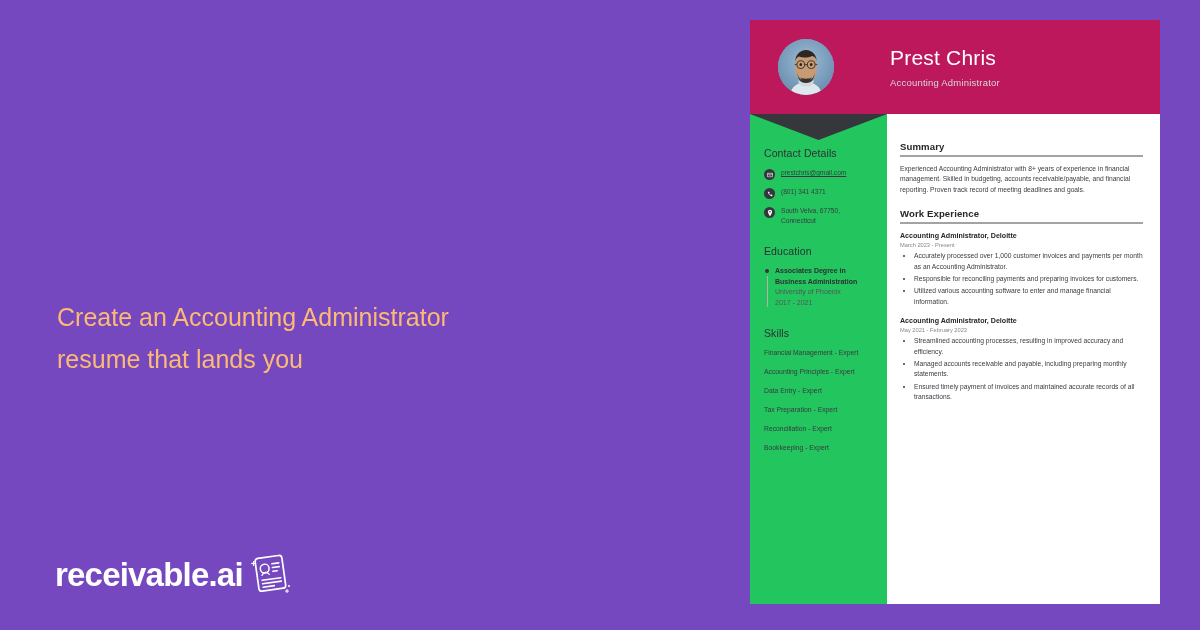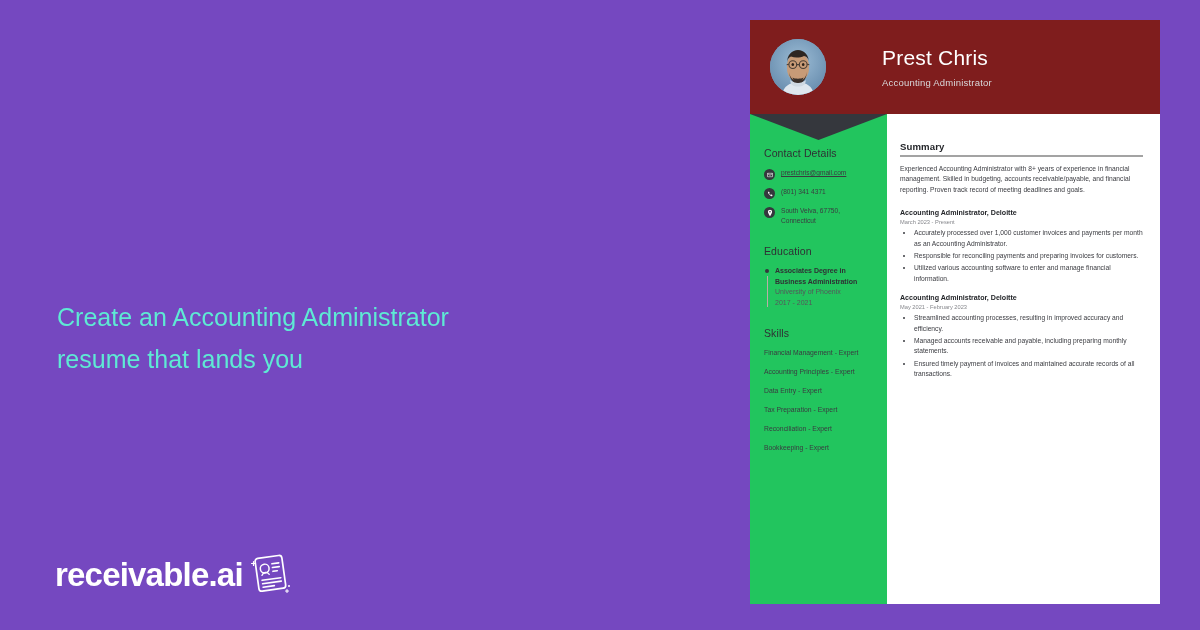--- a/index.html
+++ b/index.html
@@ -12,42 +12,42 @@
   .canvas{position:relative;width:1200px;height:630px;}
 
   
   .promo{position:absolute;left:57px;top:95px;width:600px;}
   .promo-title{
     color:#ffffff;font-size:43px;line-height:50px;font-weight:700;
     letter-spacing:-0.3px;margin:0;
   }
   .promo-sub{
     position:absolute;left:57px;top:296px;width:560px;
-    color:#5eead4;font-size:25px;line-height:42px;font-weight:400;margin:0;
+    color:#fdba74;font-size:25px;line-height:42px;font-weight:400;margin:0;
   }
   .promo-sub span{display:block;}
 
   
   .logo{position:absolute;left:55px;top:551px;display:flex;align-items:center;}
   .logo-text{
     color:#ffffff;font-size:33px;font-weight:700;letter-spacing:-0.8px;
     line-height:1;
   }
   .logo-mark{position:relative;width:46px;height:46px;margin-left:3px;}
   .logo-mark svg{display:block;}
 
   
   .resume{
     position:absolute;left:750px;top:20px;width:410px;height:584px;
     background:#ffffff;overflow:hidden;
     display:flex;flex-direction:column;
   }
   .r-header{
-    position:relative;height:94px;background:#7f1d1d;flex:0 0 auto;
-    display:flex;align-items:center;padding-left:20px;
+    position:relative;height:94px;background:#be185d;flex:0 0 auto;
+    display:flex;align-items:center;padding-left:28px;
   }
   .r-header .notch{
     position:absolute;left:0;top:94px;width:137px;height:26px;
     background:#35373d;
     clip-path:polygon(0 0,100% 0,100% 0,50% 100%,0 0);
   }
   .avatar{
     width:56px;height:56px;border-radius:50%;overflow:hidden;flex:0 0 auto;
     position:relative;background:#7ea0bd;
   }
@@ -238,20 +238,21 @@
       </div>
 
       <div class="r-main">
 
         <div class="sec">
           <div class="sec-h">Summary</div>
           <div class="sec-p">Experienced Accounting Administrator with 8+ years of experience in financial management. Skilled in budgeting, accounts receivable/payable, and financial reporting. Proven track record of meeting deadlines and goals.</div>
         </div>
 
         <div class="sec">
+          <div class="sec-h">Work Experience</div>
 
           <div class="job">
             <div class="job-title">Accounting Administrator, Deloitte</div>
             <div class="job-date">March 2023 - Present</div>
             <ul>
               <li>Accurately processed over 1,000 customer invoices and payments per month as an Accounting Administrator.</li>
               <li>Responsible for reconciling payments and preparing invoices for customers.</li>
               <li>Utilized various accounting software to enter and manage financial information.</li>
             </ul>
           </div>

